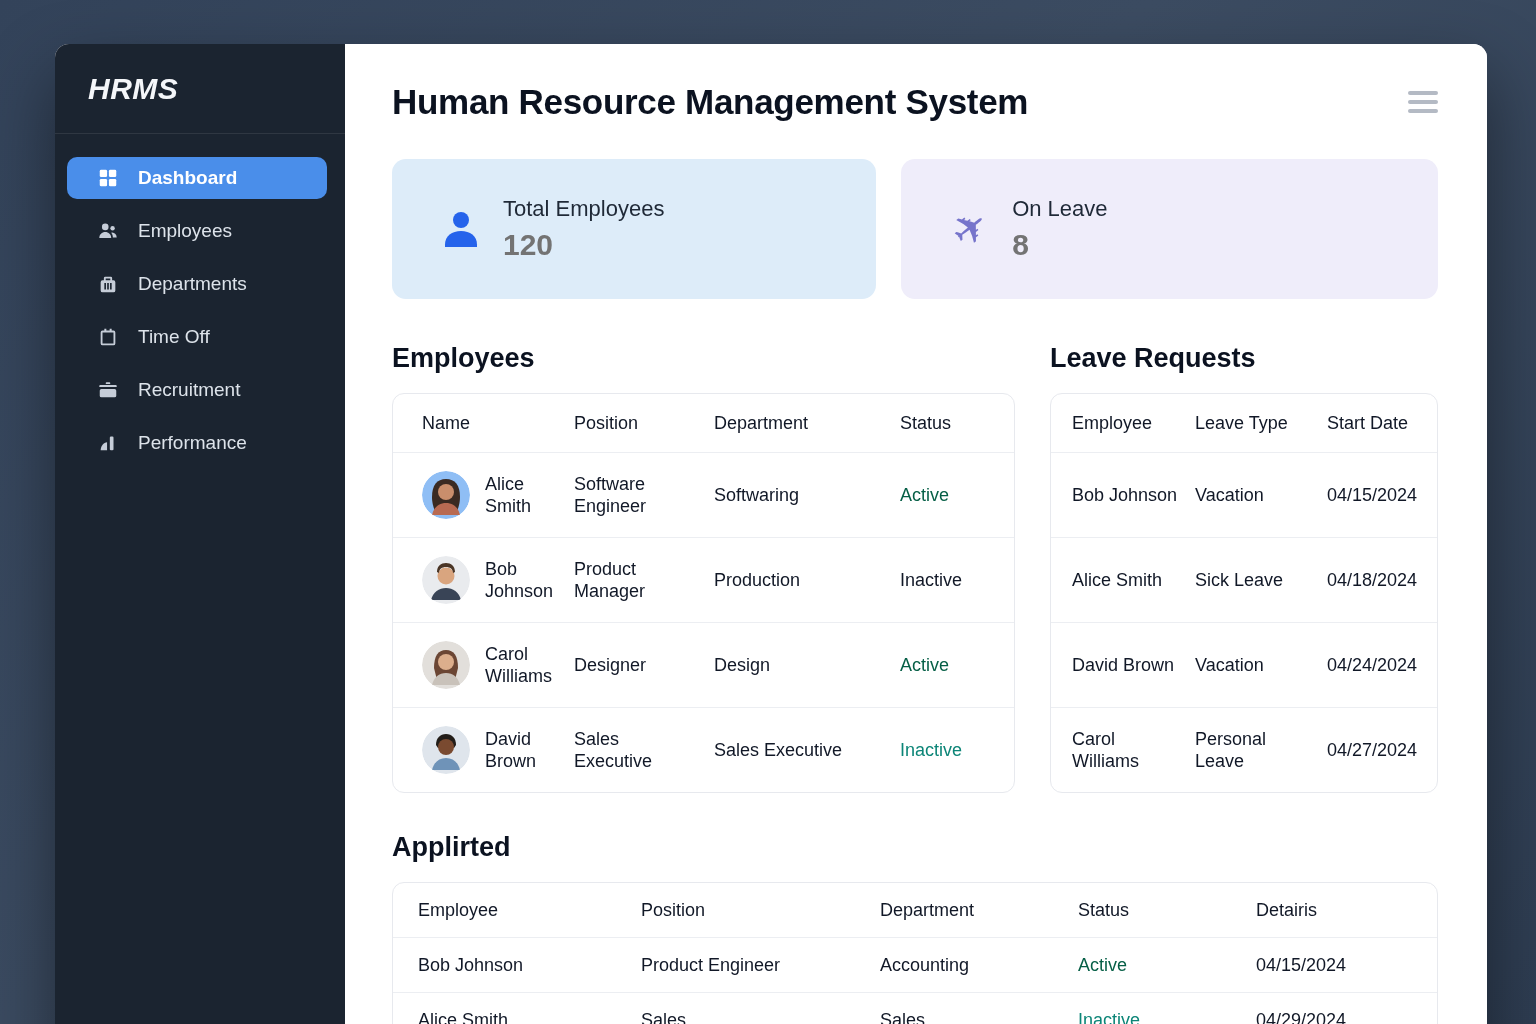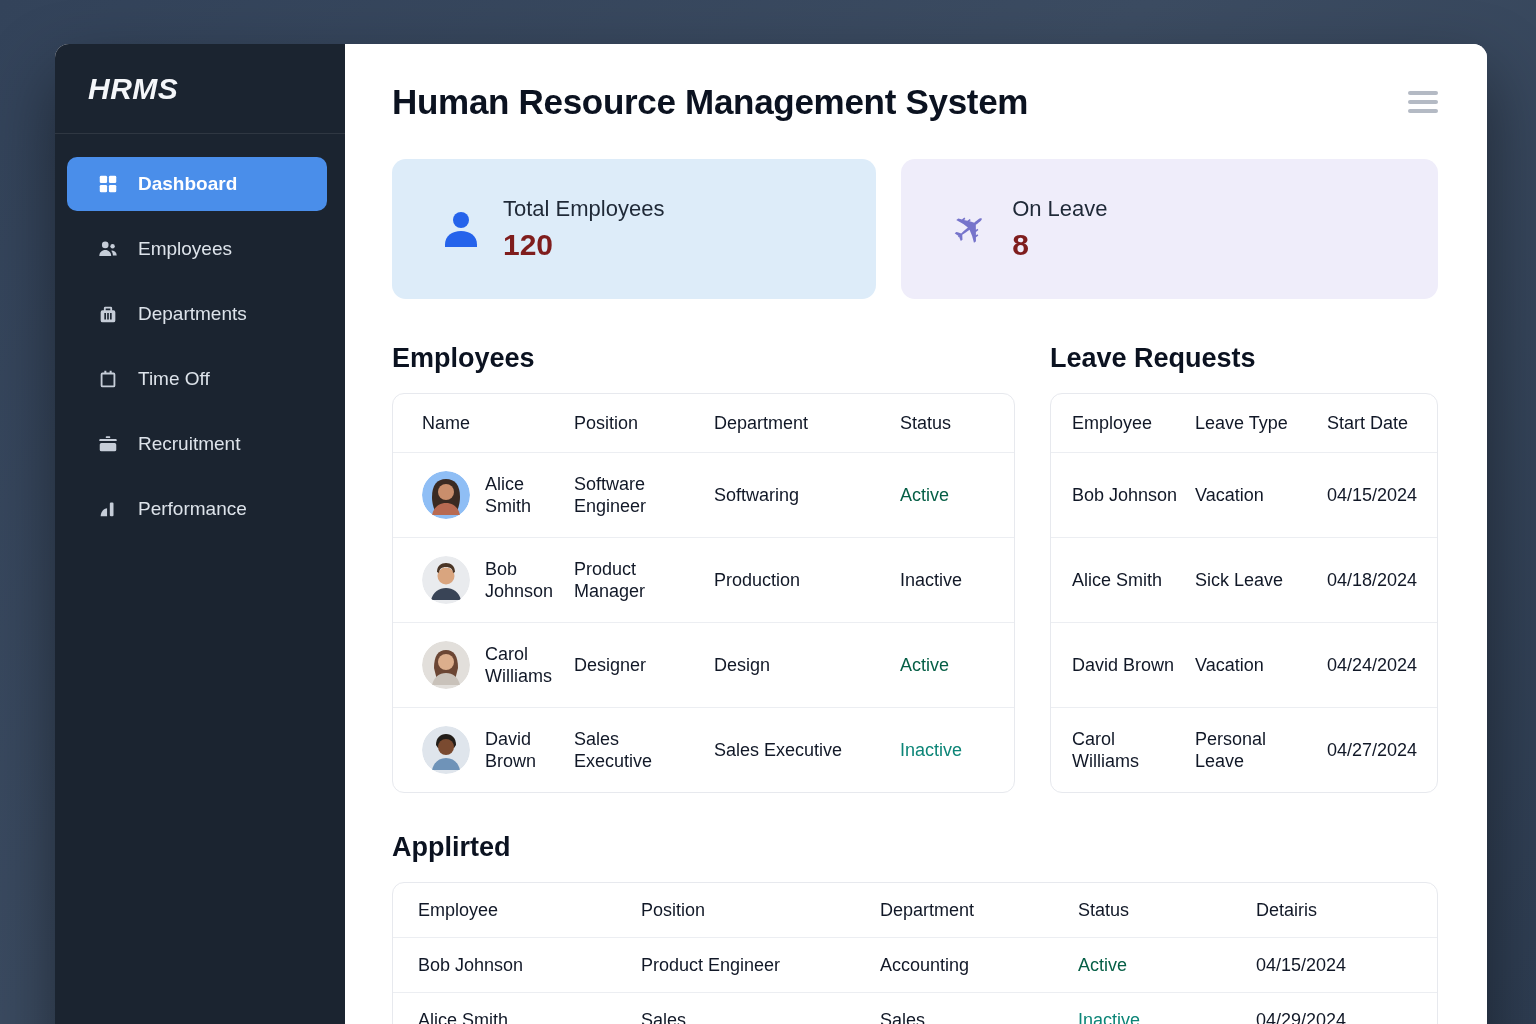--- a/index.html
+++ b/index.html
@@ -14,21 +14,21 @@
     border-radius:14px 14px 0 0; overflow:hidden; display:flex;
     box-shadow:0 30px 70px rgba(0,0,0,.45);
     background:#ffffff;
   }
   
   .sidebar { width:290px; flex:0 0 290px; background:#1b2430; display:flex; flex-direction:column; }
   .logo { color:#f4f6f9; font-size:30px; font-weight:700; letter-spacing:.5px; padding:28px 33px 27px;font-style:italic; }
   .side-divider { height:1px; background:rgba(255,255,255,.09); }
   nav { padding:23px 0 0; }
   .nav-item {
-    display:flex; align-items:center; height:54px; margin:0 18px 11px 12px;
+    display:flex; align-items:center; height:42px; margin:0 18px 11px 12px;
     padding-left:30px; border-radius:10px; cursor:pointer;
     color:#dde3ea; font-size:19px; font-weight:500;
   }
   .nav-item.active { background:#4a8eea; color:#ffffff; font-weight:600; }
   .nav-icon { width:22px; height:22px; margin-right:19px; display:inline-flex; align-items:center; justify-content:center; flex:0 0 22px; }
   .nav-icon svg { width:22px; height:22px; fill:#c6cdd8; }
   .nav-item.active .nav-icon svg { fill:#ffffff; }
   
   .main { flex:1 1 auto; background:#ffffff; padding:38px 49px 0 47px; overflow:hidden; }
   .topbar { display:flex; align-items:center; justify-content:space-between; }
@@ -42,21 +42,21 @@
   .stat-blue   { background:#ddecf9; }
   .stat-purple { background:#efedfa; }
   .stat-green  { background:#e8f4ee; }
   .stat-icon { width:48px; display:flex; align-items:center; justify-content:center; }
   .stat-blue  .stat-icon { color:#2563eb; }
   .stat-purple .stat-icon { color:#7674cb; }
   .stat-green .stat-icon { color:#17756a; }
   .stat-icon svg { width:44px; height:44px; fill:currentColor; }
   .plane-glyph { font-size:42px; line-height:1; display:inline-block; transform:rotate(-38deg); color:#7674cb; font-family:"DejaVu Sans",sans-serif; }
   .stat-label { font-size:22px; color:#1f2937; font-weight:500; }
-  .stat-value { font-size:30px; color:#7f1d1d; font-weight:700; margin-top:6px; }
+  .stat-value { font-size:30px; color:#737373; font-weight:700; margin-top:6px; }
   
   .section-title { font-size:27px; font-weight:700; color:#0b1220; }
   .two-col { display:grid; grid-template-columns:623px 388px; gap:35px; margin-top:44px; }
   .card { margin-top:19px; background:#fff; border:1px solid #e7e9ee; border-radius:12px; overflow:hidden; }
   .t-head { font-size:19px; color:#1f2937; font-weight:500; }
   .t-row  { border-top:1px solid #eceef2; }
   .grid-row { display:grid; align-items:center; }
   .emp-grid   { grid-template-columns:152px 140px 186px 1fr; padding-left:29px; }
   .leave-grid { grid-template-columns:123px 132px 1fr; padding-left:21px; }
   .app-grid   { grid-template-columns:223px 239px 198px 178px 1fr; padding-left:25px; }

